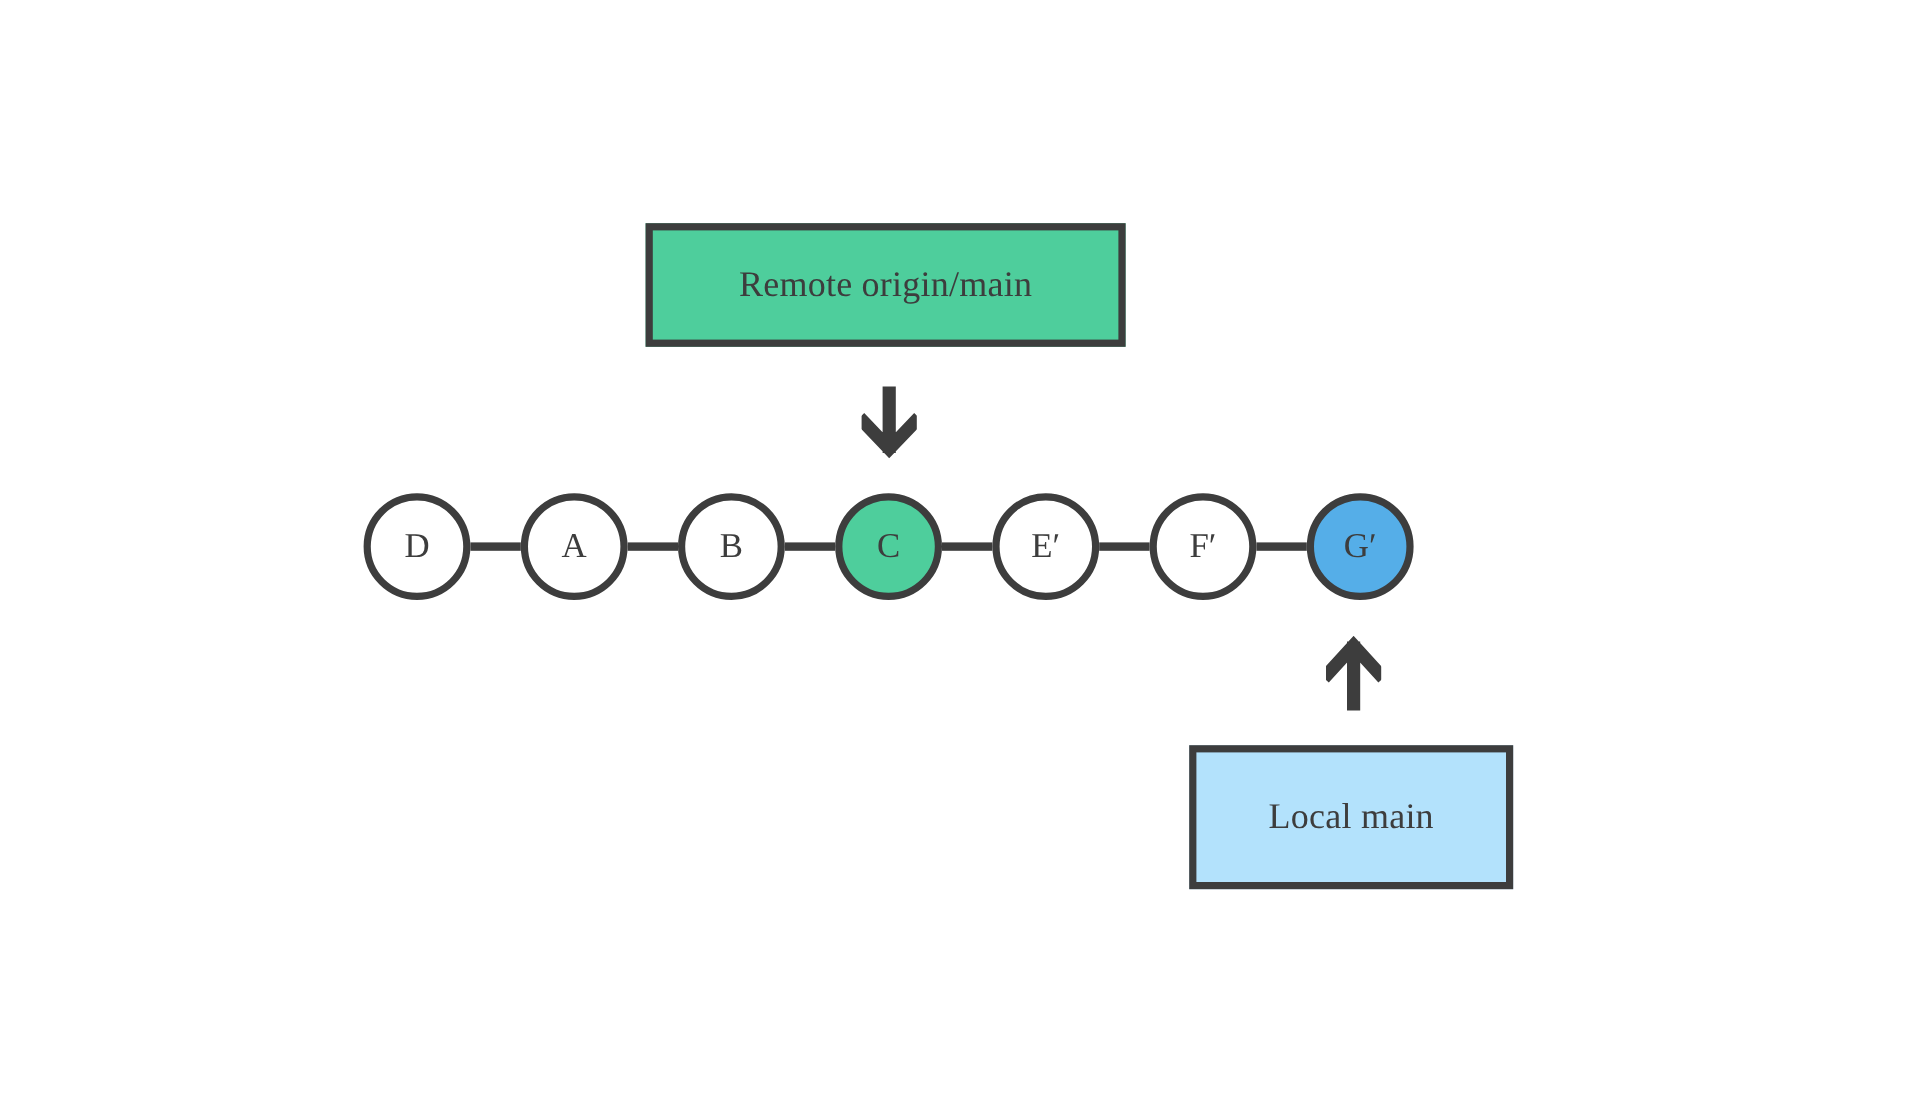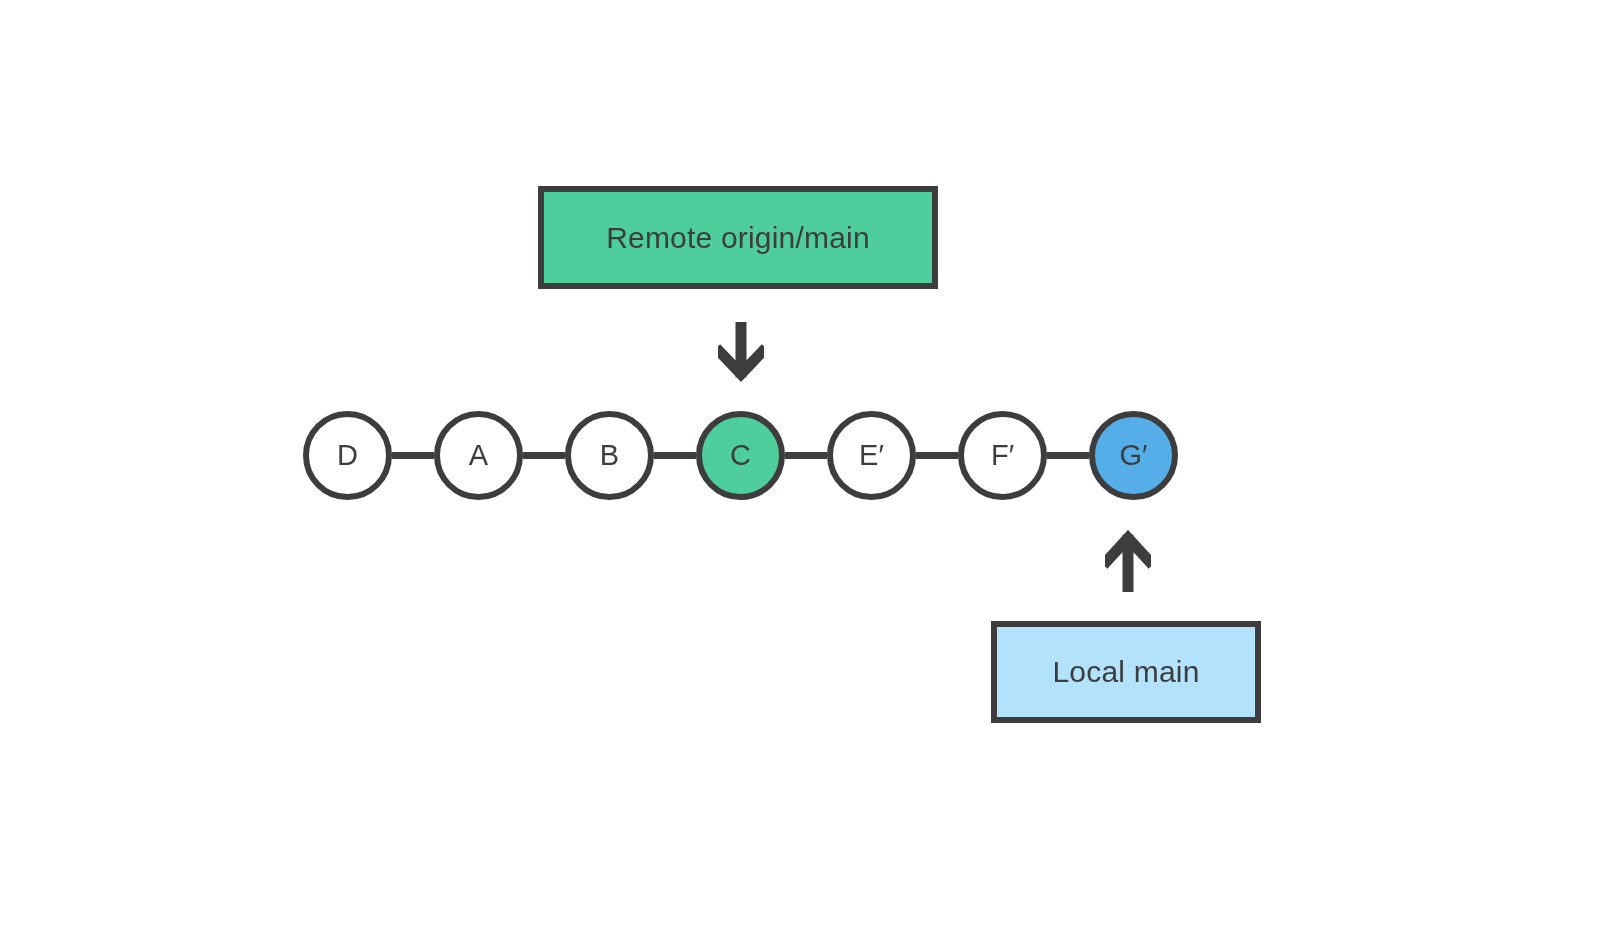--- a/index.html
+++ b/index.html
@@ -10,20 +10,21 @@
     width: 1600px;
     height: 929px;
     background: #ffffff;
     font-family: "Liberation Sans", sans-serif;
     overflow: hidden;
   }
   #canvas {
     position: relative;
     width: 1600px;
     height: 929px;
+    font-family: Liberation Serif, serif;
   }
 
   
   .label-box {
     position: absolute;
     box-sizing: border-box;
     border: 6px solid #3d3d3d;
     display: flex;
     align-items: center;
     justify-content: center;
@@ -37,21 +38,21 @@
     left: 538px;
     top: 186px;
     width: 400px;
     height: 103px;
     background: #4ece9c;
   }
   #local-box {
     left: 991px;
     top: 621px;
     width: 270px;
-    height: 102px;
+    height: 120px;
     background: #b3e2fc;
   }
 
   
   #chain {
     position: absolute;
     left: 303px;
     top: 411px;
     width: 870px;
     height: 89px;

